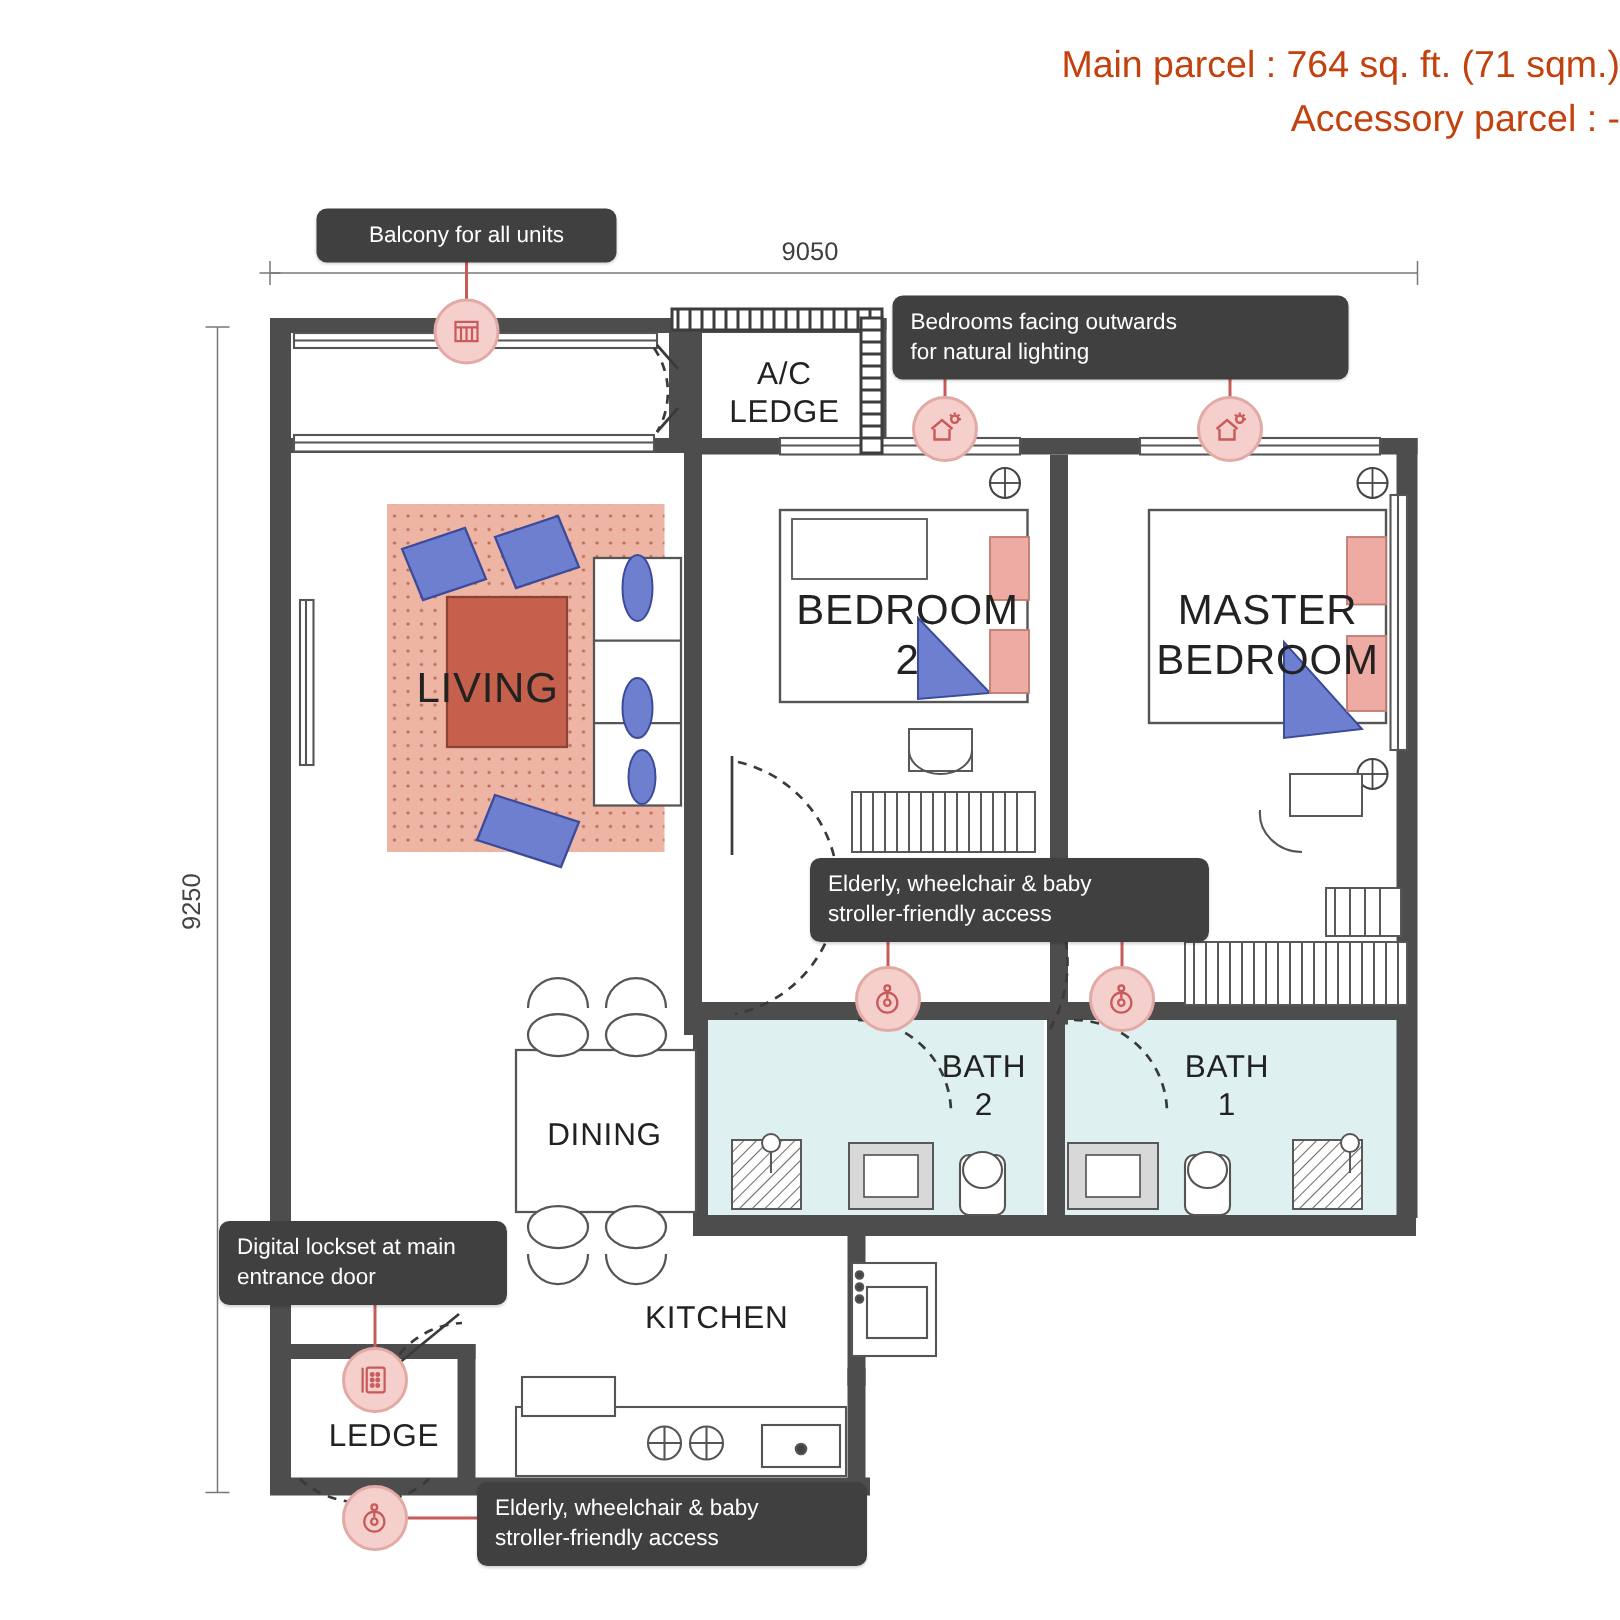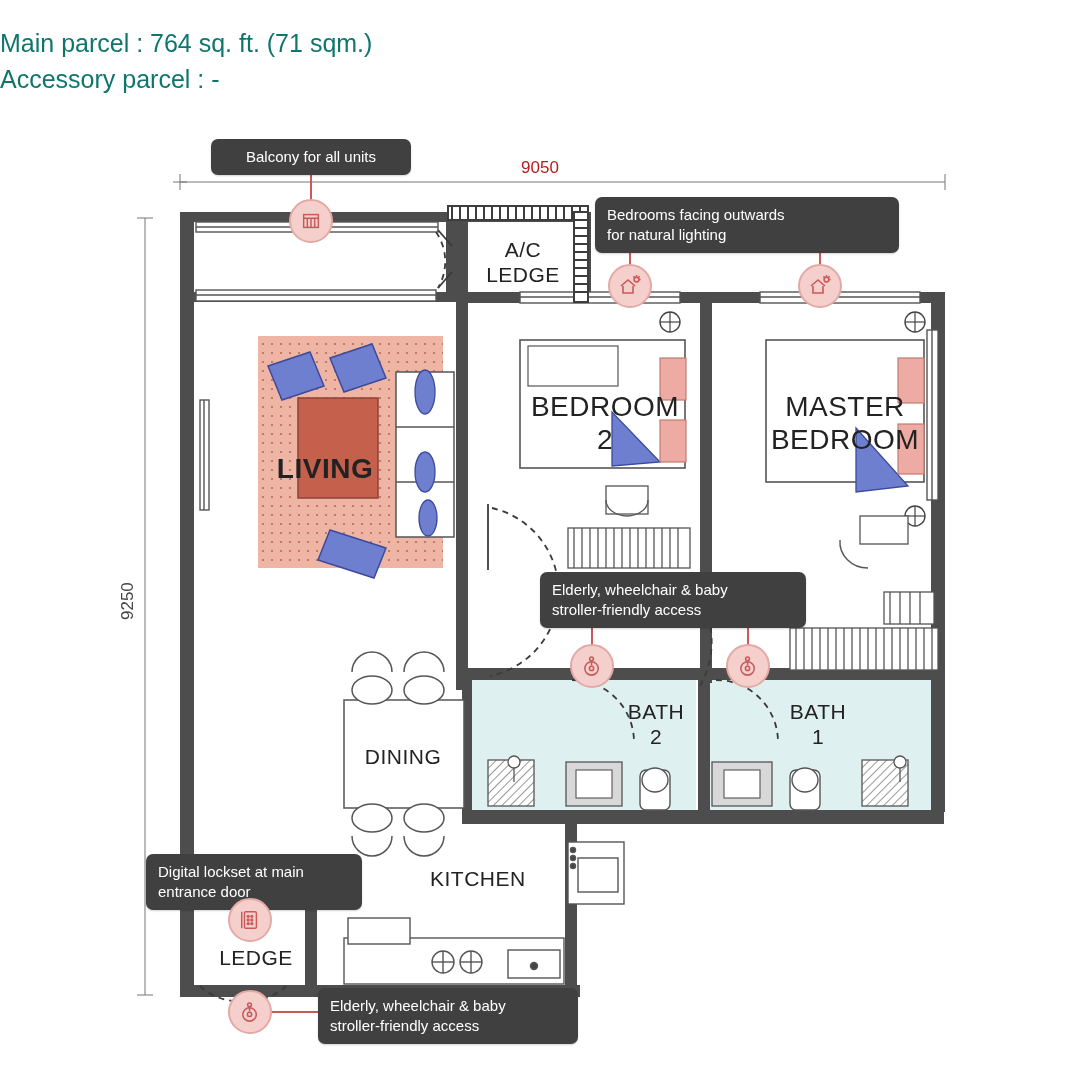--- a/index.html
+++ b/index.html
@@ -9,28 +9,28 @@
     font-family:"Liberation Sans", sans-serif;
     color:#222;
     overflow:hidden;
     position:relative;
   }
   #stage{position:absolute;left:0;top:0;width:1080px;height:1080px;}
 
   
   .title{
     position:absolute;left:0;top:26px;width:1080px;
-    text-align:left;font-size:25px;color:#0f766e;line-height:1.42;
+    text-align:right;font-size:25px;color:#c2410c;line-height:1.42;
   }
   .title div{white-space:pre;}
 
   
   .dim-top{
     position:absolute;left:0;top:158px;width:1080px;text-align:center;
-    font-size:17px;color:#b91c1c;
+    font-size:17px;color:#404040;
   }
   .dim-left{
     position:absolute;left:118px;top:620px;font-size:17px;color:#444;
     transform:rotate(-90deg);transform-origin:left top;white-space:nowrap;
   }
 
   
   .rlabel{
     position:absolute;font-size:21px;color:#222;letter-spacing:.5px;
     text-align:center;line-height:1.18;white-space:pre;
@@ -352,42 +352,42 @@
       <line x1="250" y1="866" x2="250" y2="902"></line>
       <line x1="250" y1="1012" x2="322" y2="1012"></line>
     </g>
   </svg>
 
   <div class="dim-top">9050</div>
   <div class="dim-left">9250</div>
 
   <div class="rlabel" style="left:460px;top:238px;width:126px;">A/C
 LEDGE</div>
-  <div class="rlabel big" style="left:250px;top:452px;width:150px;font-weight:bold;">LIVING</div>
+  <div class="rlabel big" style="left:250px;top:442px;width:150px;">LIVING</div>
   <div class="rlabel big" style="left:510px;top:390px;width:190px;">BEDROOM
 2</div>
   <div class="rlabel big" style="left:755px;top:390px;width:180px;">MASTER
 BEDROOM</div>
   <div class="rlabel" style="left:600px;top:700px;width:112px;">BATH
 2</div>
   <div class="rlabel" style="left:762px;top:700px;width:112px;">BATH
 1</div>
   <div class="rlabel" style="left:338px;top:745px;width:130px;">DINING</div>
   <div class="rlabel" style="left:430px;top:867px;width:160px;text-align:left;">KITCHEN</div>
   <div class="rlabel" style="left:196px;top:946px;width:120px;">LEDGE</div>
 
   <div class="pill" style="left:211px;top:139px;width:200px;text-align:center;">Balcony for all units</div>
 
   <div class="pill" style="left:595px;top:197px;width:304px;white-space:pre-line;">Bedrooms facing outwards
 for natural lighting</div>
 
   <div class="pill" style="left:540px;top:572px;width:266px;white-space:pre-line;">Elderly, wheelchair &amp; baby
 stroller-friendly access</div>
 
-  <div class="pill" style="left:146px;top:814px;width:216px;white-space:pre-line;margin-top:40px;">Digital lockset at main
+  <div class="pill" style="left:146px;top:814px;width:192px;white-space:pre-line;">Digital lockset at main
 entrance door</div>
 
   <div class="pill" style="left:318px;top:988px;width:260px;white-space:pre-line;">Elderly, wheelchair &amp; baby
 stroller-friendly access</div>
 
   <div class="marker" style="left:289px;top:199px;">
     <svg width="22" height="22" viewBox="0 0 24 24" fill="none" stroke="#c85a5a" stroke-width="1.6">
       <rect x="4" y="5" width="16" height="14"></rect>
       <line x1="4" y1="9" x2="20" y2="9"></line>
       <line x1="8" y1="9" x2="8" y2="19"></line>

